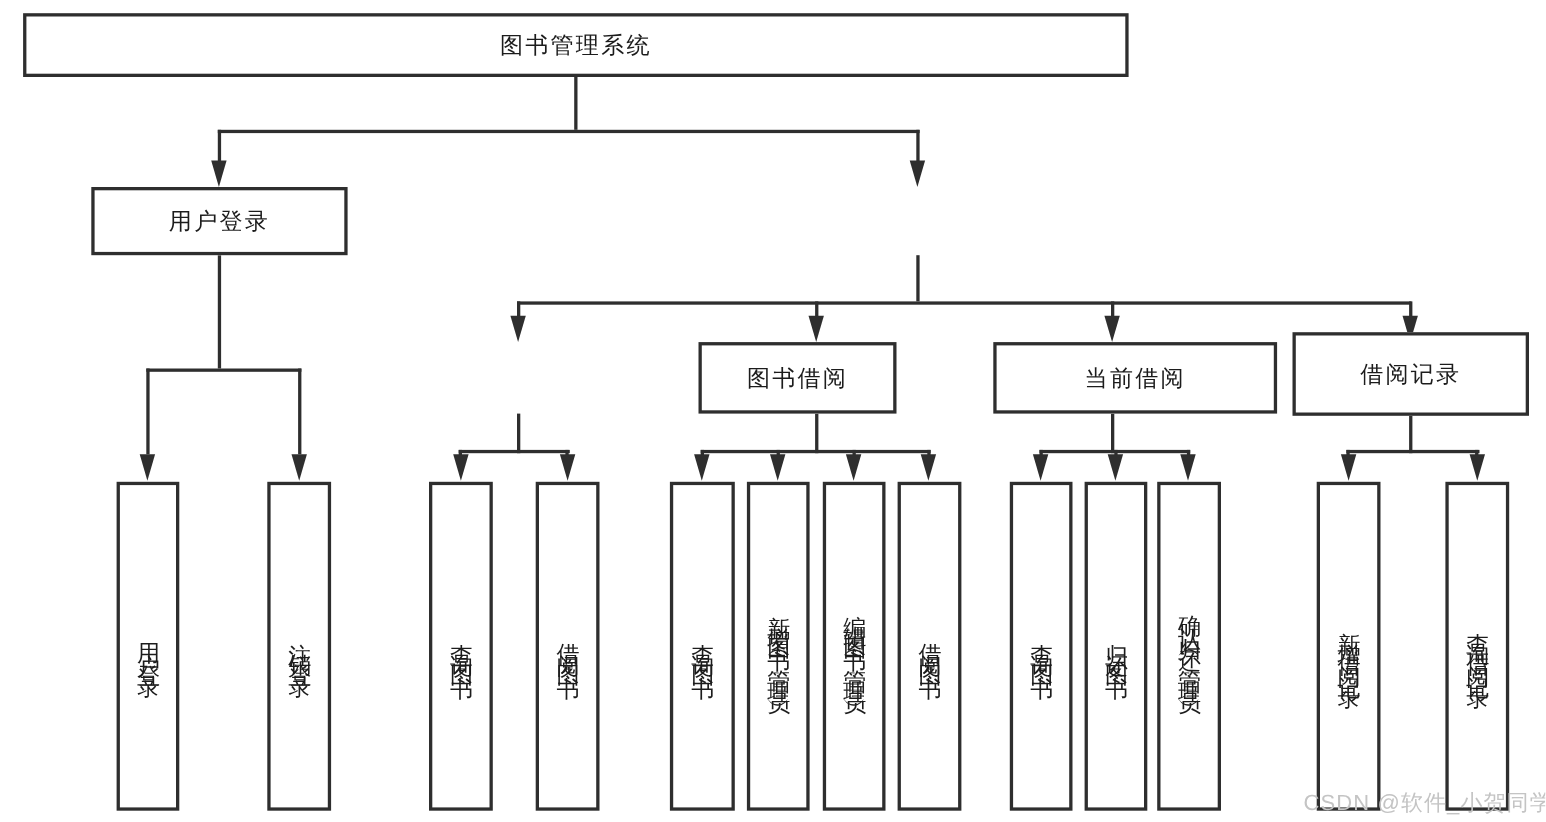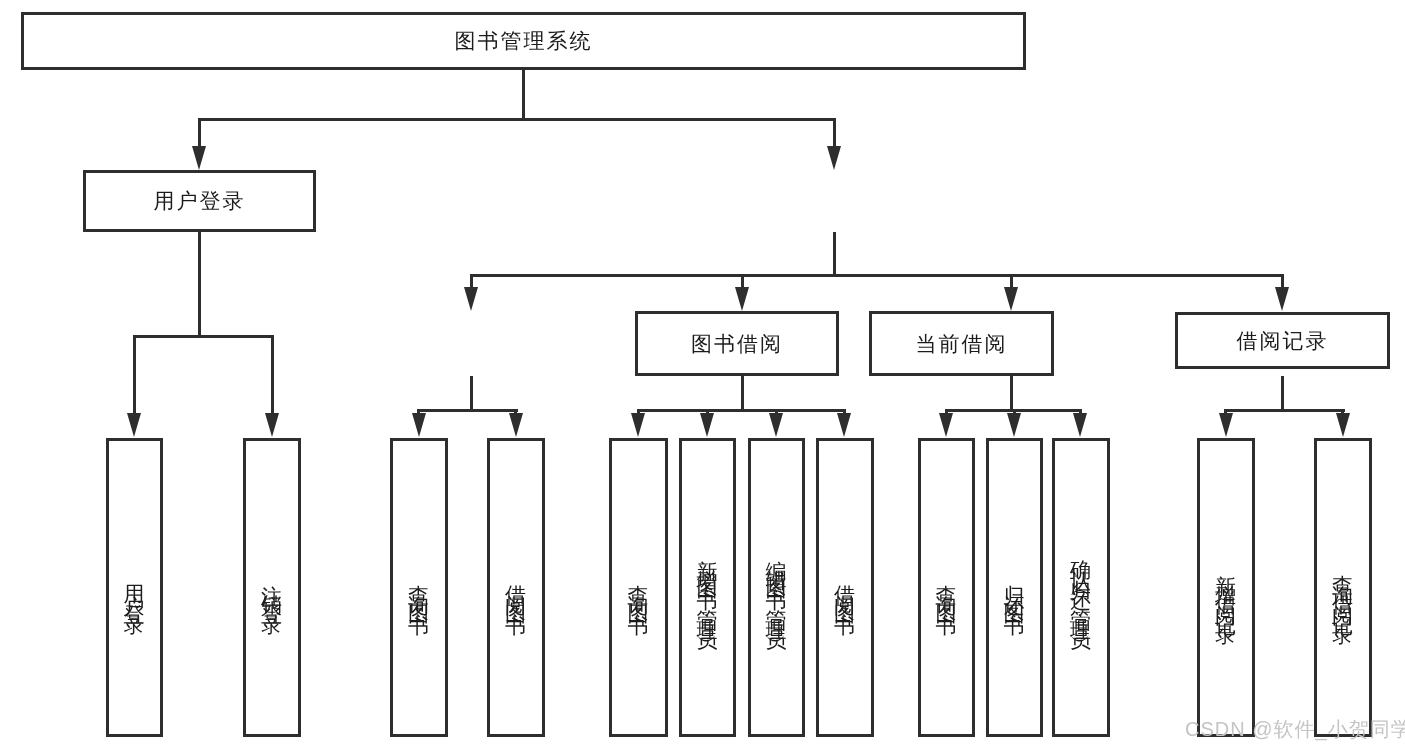--- a/index.html
+++ b/index.html
@@ -89,23 +89,23 @@
   <div class="hline" style="left:470px;top:274px;width:813px;"></div>
   <div class="vline" style="left:470px;top:274px;height:14px;"></div>
   <div class="arrow" style="left:464px;top:287px;"></div>
   <div class="vline" style="left:741px;top:274px;height:14px;"></div>
   <div class="arrow" style="left:735px;top:287px;"></div>
   <div class="vline" style="left:1010px;top:274px;height:14px;"></div>
   <div class="arrow" style="left:1004px;top:287px;"></div>
   <div class="vline" style="left:1281px;top:274px;height:14px;"></div>
   <div class="arrow" style="left:1275px;top:287px;"></div>
 
-  <div class="box" style="left:635px;top:311px;width:204px;height:65px;">图书借阅</div>
-  <div class="box" style="left:869px;top:311px;width:185px;height:65px;">当前借阅</div>
-  <div class="box" style="left:1175px;top:312px;width:215px;height:57px;">借阅记录</div>
+  <div class="box" style="left:635px;top:311px;width:180px;height:65px;">图书借阅</div>
+  <div class="box" style="left:903px;top:311px;width:258px;height:65px;">当前借阅</div>
+  <div class="box" style="left:1175px;top:302px;width:215px;height:76px;">借阅记录</div>
 
   <div class="vline" style="left:470px;top:376px;height:36px;"></div>
   <div class="hline" style="left:417px;top:409px;width:101px;"></div>
   <div class="vline" style="left:417px;top:409px;height:7px;"></div>
   <div class="arrow" style="left:412px;top:413px;"></div>
   <div class="vline" style="left:514px;top:409px;height:7px;"></div>
   <div class="arrow" style="left:509px;top:413px;"></div>
 
   <div class="vline" style="left:741px;top:376px;height:36px;"></div>
   <div class="hline" style="left:637px;top:409px;width:209px;"></div>

